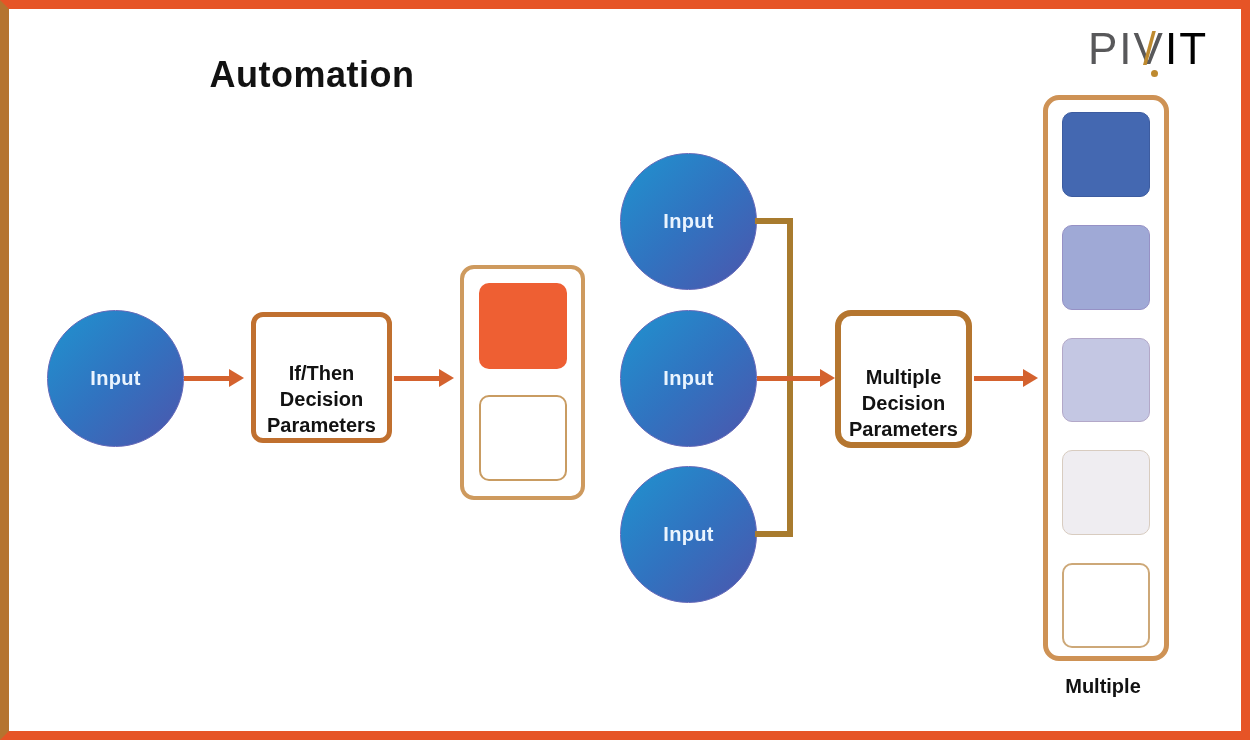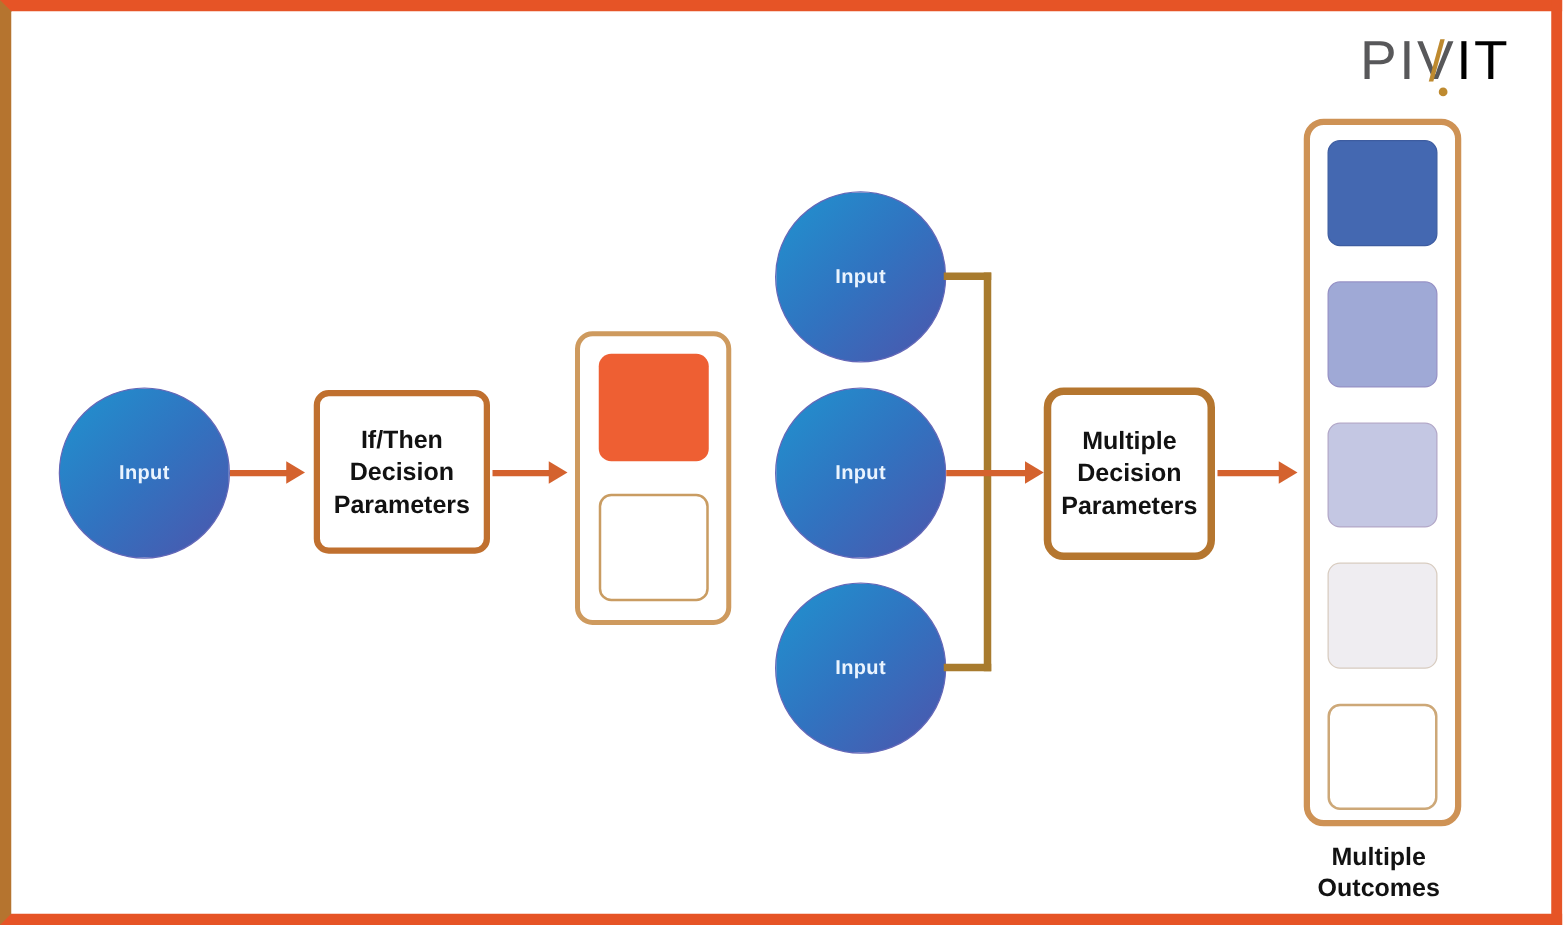--- a/index.html
+++ b/index.html
@@ -33,21 +33,21 @@
     position:absolute;left:63px;top:46px;width:7px;height:7px;border-radius:50%;
     background:#BE8A2F;
   }
   
   .circle{
     position:absolute;width:137px;height:137px;border-radius:50%;
     background:linear-gradient(135deg,#2190CE 5%,#3173C0 50%,#4D55AC 100%);
     border:1px solid #6468B8;box-sizing:border-box;
     display:flex;align-items:center;justify-content:center;
   }
-  .circle-label{font-weight:bold;font-size:16px;color:#EAF4FE;letter-spacing:.3px;}
+  .circle-label{font-weight:bold;font-size:20px;color:#EAF4FE;letter-spacing:.3px;}
   .circle-a1{left:47px;top:310px;}
   .circle-o1{left:620px;top:153px;}
   .circle-o2{left:620px;top:310px;}
   .circle-o3{left:620px;top:466px;}
   
   .arrow{position:absolute;height:5px;background:#D4622E;}
   .arrow::after{
     content:"";position:absolute;right:-14px;top:-7px;width:0;height:0;
     border-left:15px solid #D4622E;border-top:9px solid transparent;
     border-bottom:9px solid transparent;
@@ -57,21 +57,21 @@
   .arrow-mid{left:757px;top:376px;width:64px;z-index:2;}
   .arrow-3{left:974px;top:376px;width:50px;}
   
   .connector{position:absolute;background:#A87B2E;}
   .conn-v{left:787px;top:218px;width:6px;height:319px;}
   .conn-h-top{left:755px;top:218px;width:38px;height:6px;}
   .conn-h-bottom{left:755px;top:531px;width:38px;height:6px;}
   
   .decision-box{
     position:absolute;background:#ffffff;box-sizing:border-box;
-    display:flex;flex-direction:column;align-items:center;justify-content:center;
+    display:flex;flex-direction:column;align-items:center;justify-content:flex-end;
     text-align:center;font-weight:bold;font-size:20px;line-height:26px;color:#121212;
   }
   .box-ifthen{left:251px;top:312px;width:141px;height:131px;border:5px solid #C0702F;border-radius:12px;}
   .box-multi{left:835px;top:310px;width:137px;height:138px;border:6px solid #B5762F;border-radius:16px;}
   
   .outcome-container{
     position:absolute;background:#ffffff;box-sizing:border-box;
     display:flex;flex-direction:column;align-items:center;
   }
   .container-automation{
@@ -96,20 +96,21 @@
     font-weight:bold;font-size:20px;line-height:25px;color:#121212;
   }
   .outcomes-label span{display:block;}
 </style>
 </head>
 <body>
 
 <div class="canvas">
   <div class="frame"></div>
 
+  <h1 class="title title-automation">Automation</h1>
 
   <div class="logo">
     <span class="logo-gray">PIV</span><span class="logo-gold">IT</span>
     <span class="logo-slash">/</span>
     <span class="logo-dot"></span>
   </div>
 
   <div class="circle circle-a1">
     <span class="circle-label">Input</span>
   </div>
@@ -155,15 +156,14 @@
   <div class="outcome-container container-orchestration">
     <div class="o-sq o-sq-1" style="background: rgb(68, 104, 177);"></div>
     <div class="o-sq o-sq-2" style="background: rgb(159, 169, 214);"></div>
     <div class="o-sq o-sq-3" style="background: rgb(196, 199, 227);"></div>
     <div class="o-sq o-sq-4" style="background: rgb(239, 237, 241);"></div>
     <div class="o-sq o-sq-5" style="background: rgb(255, 255, 255);"></div>
   </div>
 
   <div class="outcomes-label">
     <span>Multiple</span>
-    <span>Outcomes</span>
   </div>
 </div>
 
 </body></html>

